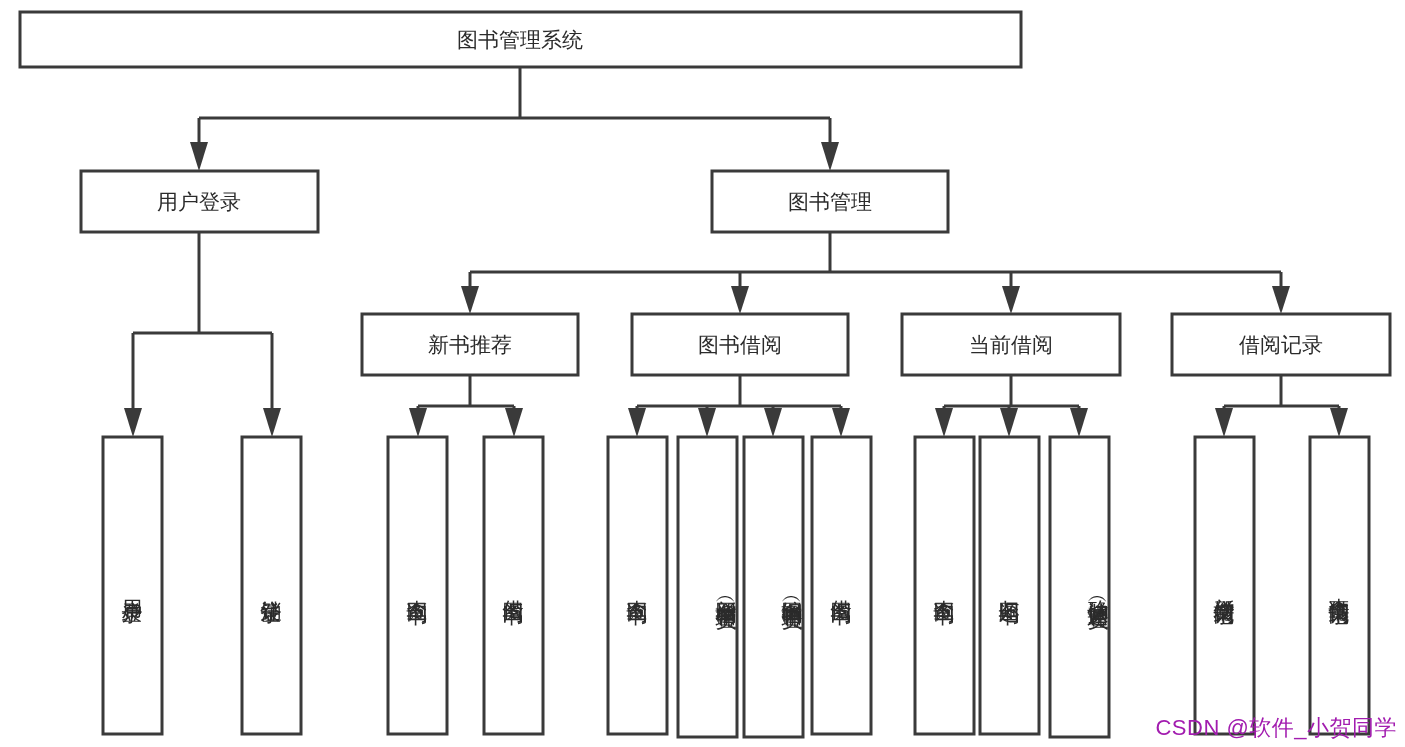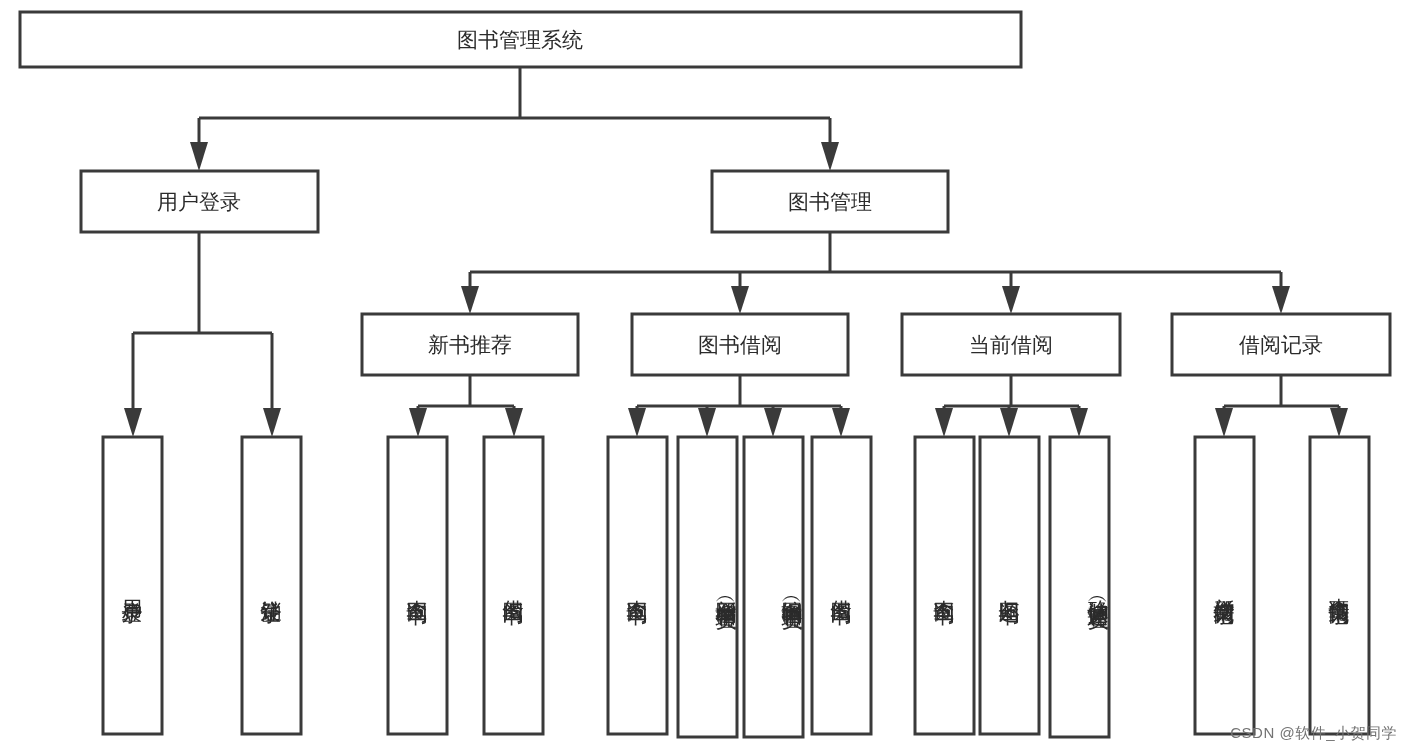--- a/index.html
+++ b/index.html
@@ -64,22 +64,22 @@
     align-items: center;
     justify-content: center;
     white-space: nowrap;
     pointer-events: none;
   }
   .watermark {
     position: absolute;
     right: 8px;
     bottom: 4px;
     font-family: "Liberation Sans", "DejaVu Sans", sans-serif;
-    font-size: 15px;
-    color: #737373;
+    font-size: 22px;
+    color: #a21caf;
     white-space: nowrap;
     letter-spacing: 0.5px;
   }
 </style>
 </head>
 <body>
 
 <div id="diagram-root">
 
   <svg class="flow" viewBox="0 0 1405 747" xmlns="http://www.w3.org/2000/svg">

